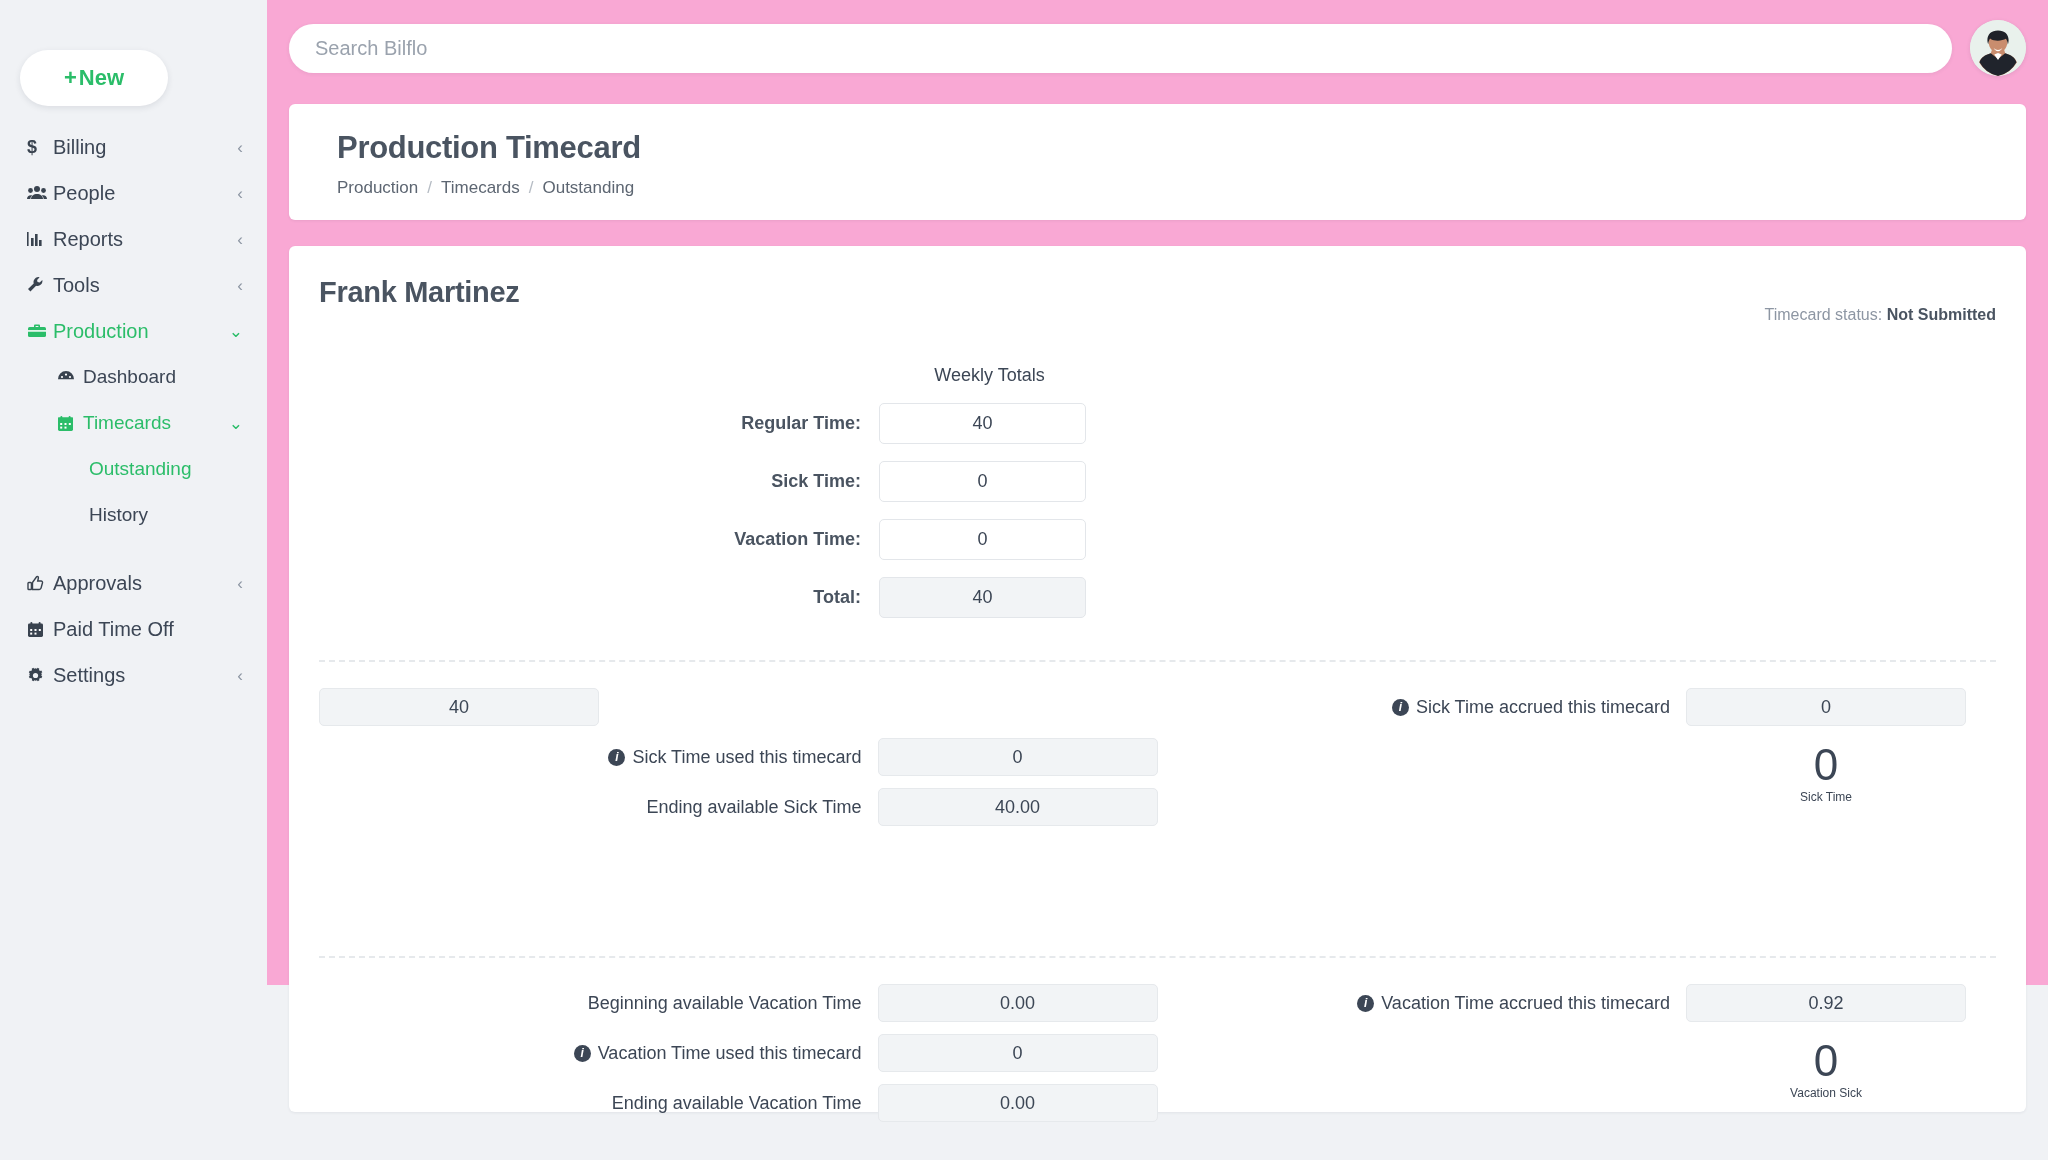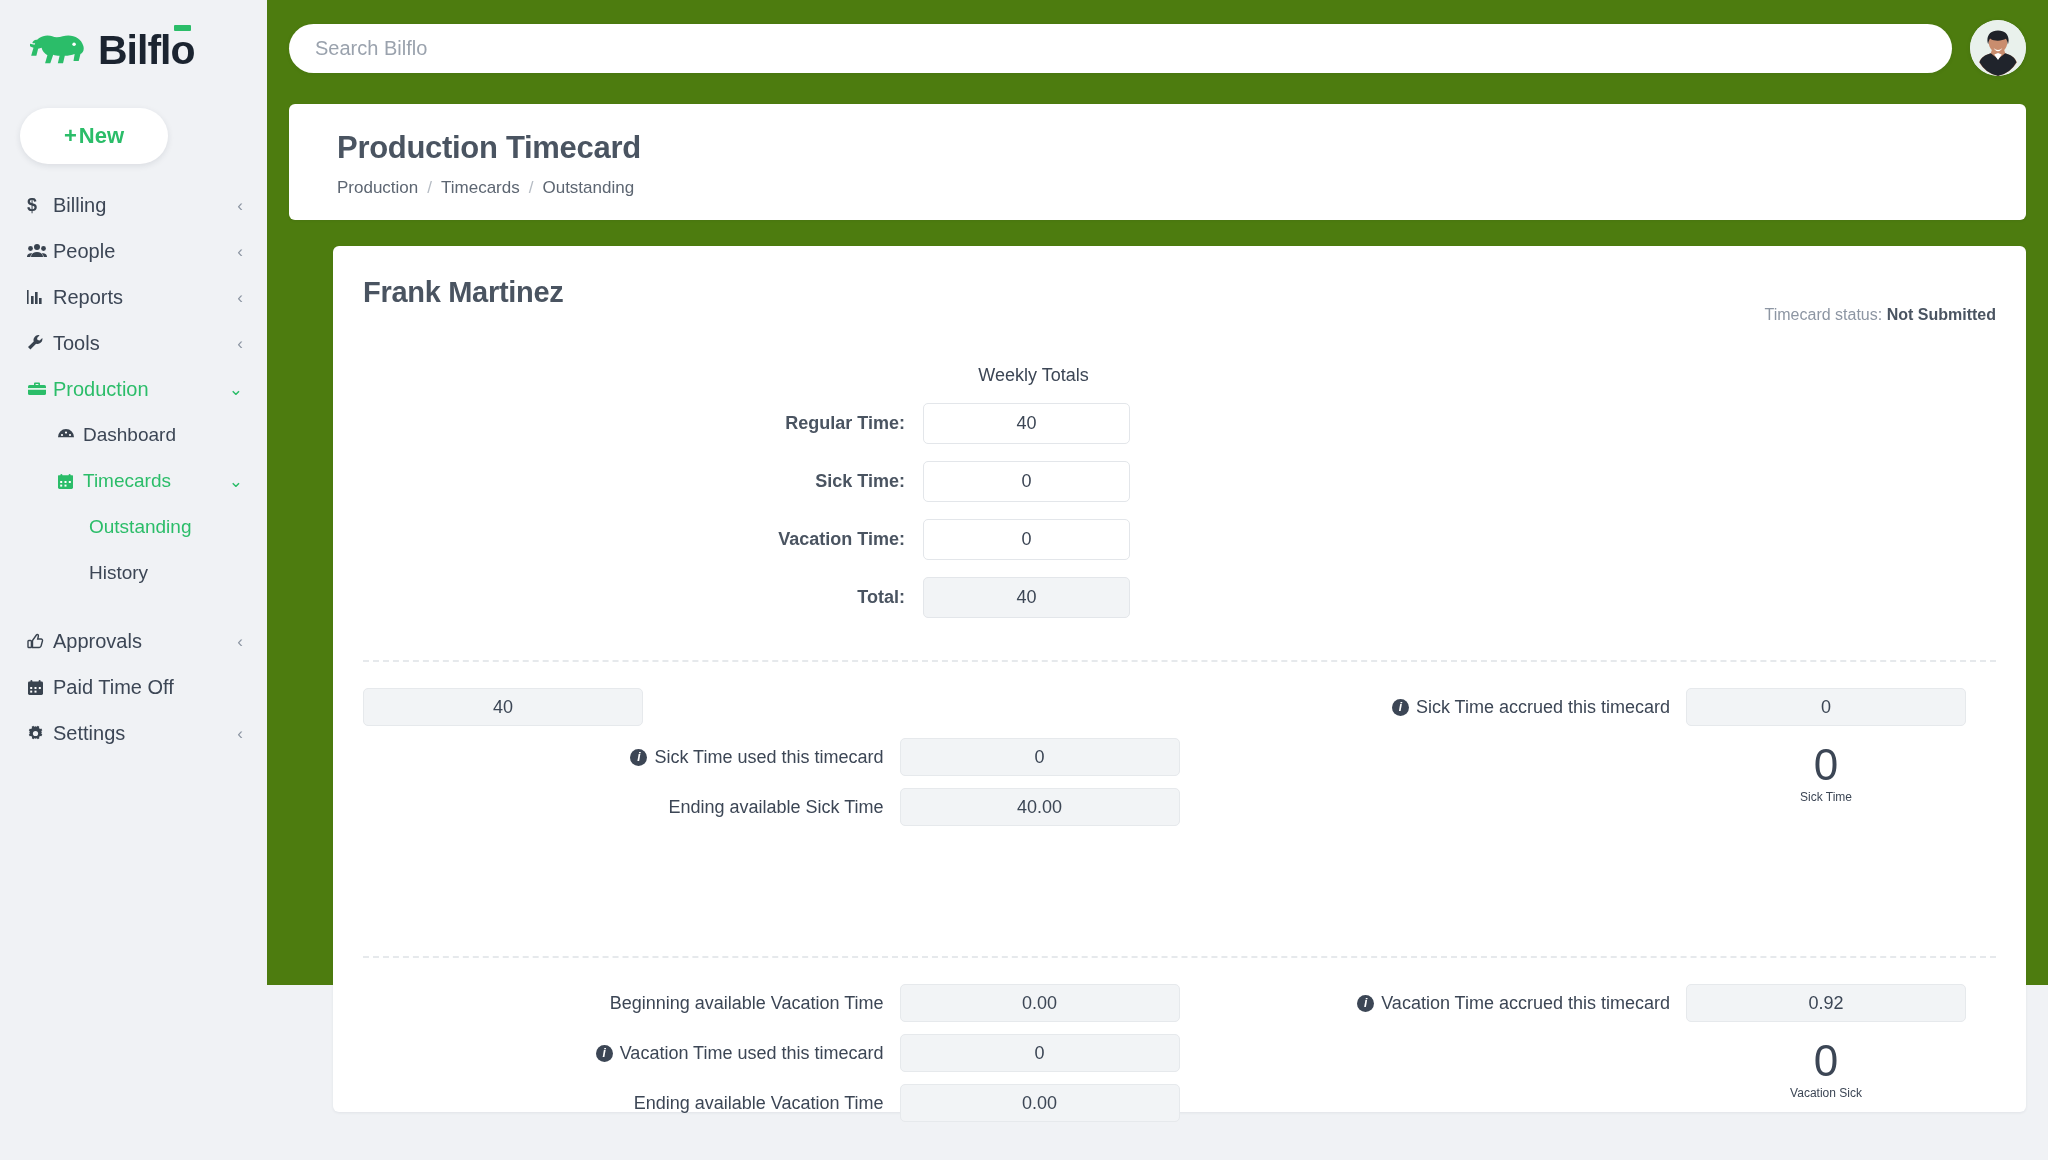--- a/index.html
+++ b/index.html
@@ -54,21 +54,21 @@
   .nav-item.active .ico { color: #2bbd69; }
   .nav-item.active .chev { color: #2bbd69; }
 
   .nav-sub { padding-left: 30px; }
   .nav-sub .nav-item { height: 46px; font-size: 19px; }
   .nav-sub2 { padding-left: 62px; }
   .nav-sub2 .nav-item { height: 46px; font-size: 19px; }
   .nav-gap { height: 22px; }
 
   
-  .main { flex: 1 1 auto; height: 985px; background: #4d7c0f; padding: 0 22px; position: relative; }
+  .main { flex: 1 1 auto; height: 985px; background: #f9a8d4; padding: 0 22px; position: relative; }
 
   .topbar { display: flex; align-items: center; gap: 18px; padding-top: 20px; }
   .search {
     flex: 1 1 auto; height: 49px;
     background: #ffffff; border-radius: 25px;
     box-shadow: 0 1px 4px rgba(25,40,60,0.07);
     display: flex; align-items: center;
     padding: 0 26px;
   }
   .search input {
@@ -88,21 +88,21 @@
   .card {
     background: #ffffff; border-radius: 6px;
     box-shadow: 0 1px 3px rgba(25,40,60,0.07);
   }
   .card-title { margin-top: 28px; padding: 26px 30px 22px 48px; }
   .page-title { font-size: 31px; font-weight: bold; color: #4a5461; letter-spacing: -0.3px; }
   .crumbs { margin-top: 12px; font-size: 17px; color: #5d6672; display: flex; gap: 9px; }
   .crumbs .sep { color: #b6bcc4; }
   .crumbs a { color: #5d6672; text-decoration: none; cursor: pointer; }
 
-  .card-body { margin-top: 26px; padding: 30px 30px 0 30px; height: 866px; position: relative; margin-left: 44px; }
+  .card-body { margin-top: 26px; padding: 30px 30px 0 30px; height: 866px; position: relative; }
   .person { font-size: 29px; font-weight: bold; color: #4a5461; letter-spacing: -0.3px; }
   .status { position: absolute; right: 30px; top: 60px; font-size: 16px; color: #8d96a3; }
   .status b { color: #4a5461; }
 
   
   .weekly { margin-top: 56px; }
   .weekly-head { width: 207px; margin-left: 567px; text-align: center; font-size: 18px; color: #3c4655; }
   .wrow { display: flex; align-items: center; margin-top: 17px; }
   .wrow .wlbl { width: 560px; text-align: right; padding-right: 18px; font-size: 18px; font-weight: bold; color: #4a5461; }
   .wfield {
@@ -145,33 +145,20 @@
   .rcol-inner .brow { width: 100%; }
   .spacer-sick { height: 118px; }
 </style>
 </head>
 <body>
 
 <div class="app">
 
   <div class="sidebar">
 
-    <div class="logo-row">
-      <span class="logo-mark">
-        <svg viewBox="0 0 100 74" width="58" height="44">
-          <path fill="#2bbd69" d="M8 28c2-10 12-16 22-16 7 0 10 3 16 3 8 0 13-3 20-3 12 0 23 7 26 18 2 7-1 12-5 14l-3 12h-9l2-12c-5 2-11 3-17 3l-3 13h-9l3-13c-4 0-8-1-11-2l-5 15h-9l4-14c-5-3-9-8-10-13l-6 2-3 12h-9l4-14c-5-1-8-3-8-7z"></path>
-          <path fill="#2bbd69" d="M14 20c-5-2-9 1-10 5 3 1 7 1 10-5z"></path>
-          <path fill="#ffffff" d="M76 24a3 3 0 1 1 0 6 3 3 0 0 1 0-6z"></path>
-        </svg>
-      </span>
-      <span class="logo-text">
-        <span>Bilflo</span>
-        <span class="logo-macron"></span>
-      </span>
-    </div>
 
     <button class="new-btn">
       <span>+</span>
         <span>New</span>
     </button>
 
     <div class="nav">
 
       <div class="nav-item">
         <span class="ico">

